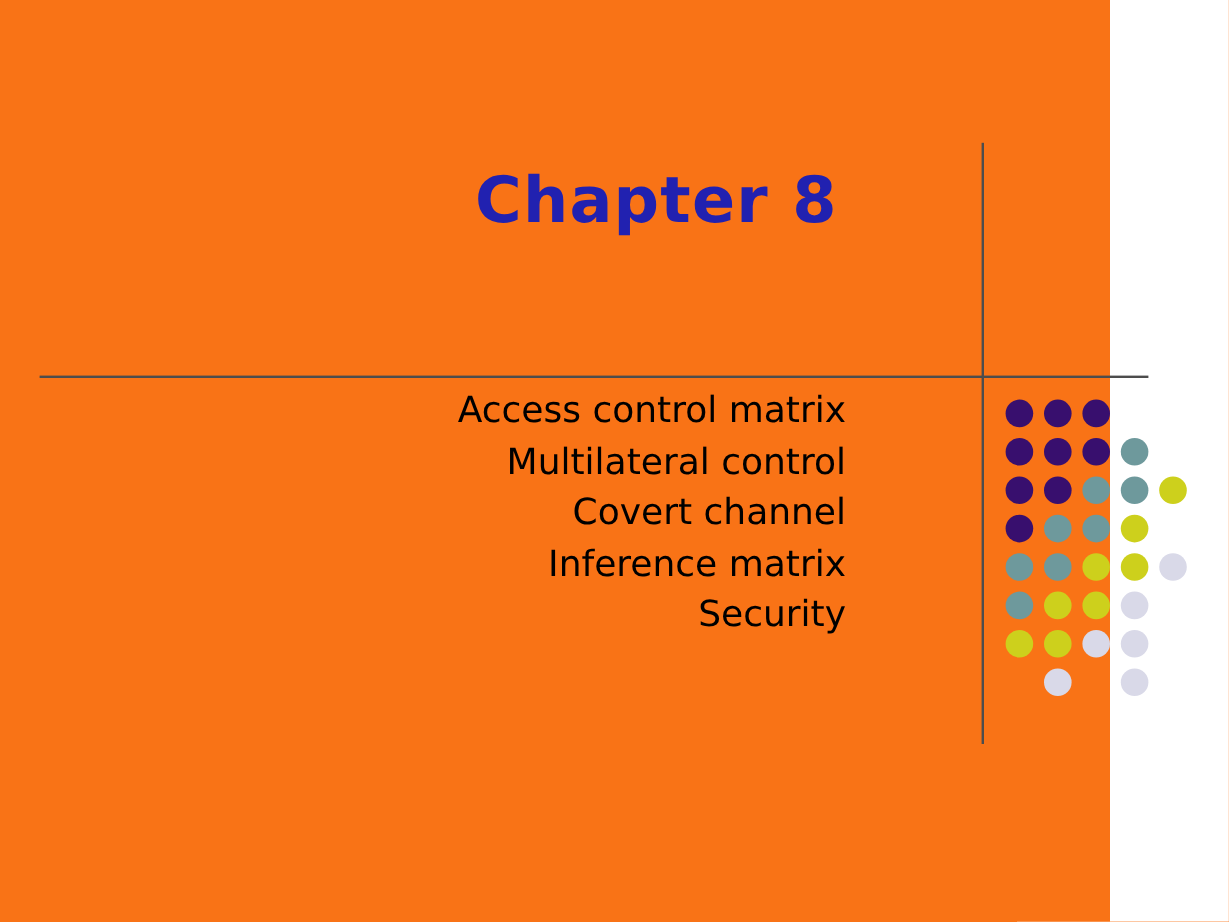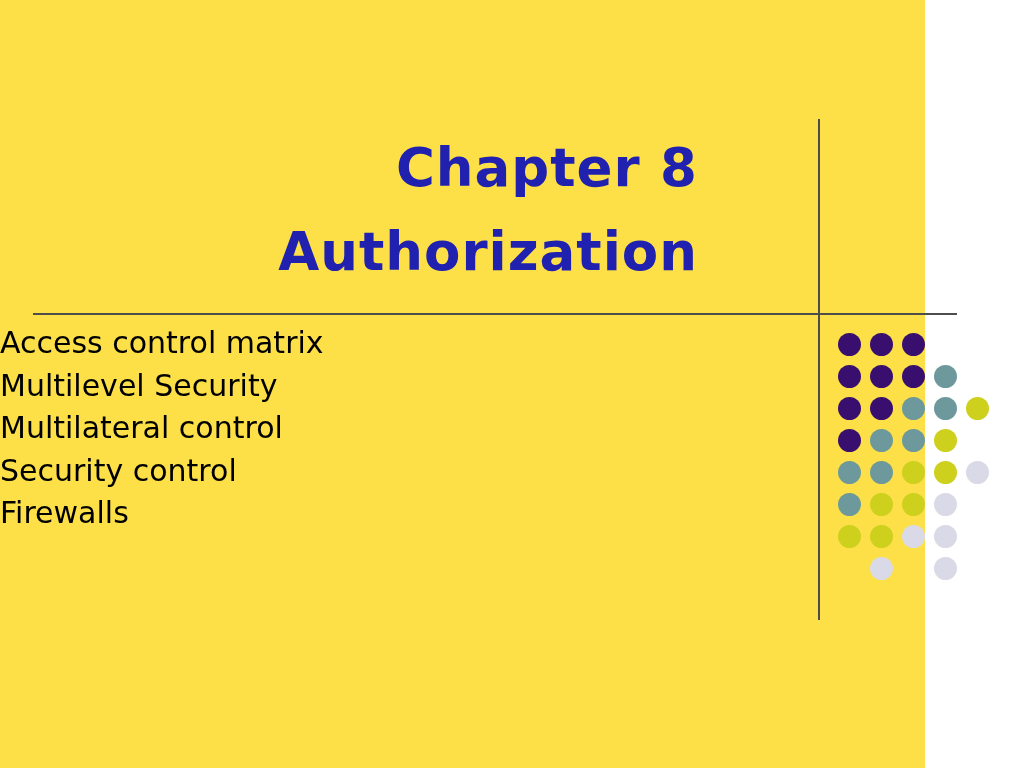--- a/index.html
+++ b/index.html
@@ -6,21 +6,21 @@
   body {
     width: 1024px; height: 768px;
     font-family: "DejaVu Sans", sans-serif;
     background: #ffffff;
     position: relative;
     overflow: hidden;
   }
   .slide {
     position: absolute; left: 0; top: 0;
     width: 925px; height: 768px;
-    background: #fde047;
+    background: #f97316;
   }
   .hline {
     position: absolute;
     left: 33px; top: 313px;
     width: 924px; height: 2px;
   }
   .vline {
     position: absolute;
     left: 818px; top: 119px;
     width: 2px; height: 501px;
@@ -31,20 +31,21 @@
     text-align: right;
     font-size: 53px;
     font-weight: bold;
     line-height: 84px;
     letter-spacing: 1px;
     white-space: nowrap;
   }
   .topics {
     position: absolute;
     left: 0; right: 220px; top: 322px;
+    text-align: right;
     color: #000000;
   }
   .topic {
     font-size: 30px;
     line-height: 42.5px;
     white-space: nowrap;
   }
   .dot-grid {
     position: absolute;
     left: 833px; top: 328px;
@@ -62,32 +63,31 @@
     display: block;
   }
 </style>
 </head>
 <body style="background: rgb(255, 255, 255);">
 
 <div class="slide">
 
   <div class="title" style="color: rgb(33, 33, 176);">
     <div>Chapter 8</div>
-    <div>Authorization</div>
   </div>
 
   <div class="hline" style="background: rgb(77, 77, 77);"></div>
   <div class="vline" style="background: rgb(77, 77, 77);"></div>
 
   <div class="topics" style="color: rgb(0, 0, 0);">
       <div class="topic">Access control matrix</div>
-      <div class="topic">Multilevel Security</div>
       <div class="topic">Multilateral control</div>
-      <div class="topic">Security control</div>
-      <div class="topic">Firewalls</div>
+      <div class="topic">Covert channel</div>
+      <div class="topic">Inference matrix</div>
+      <div class="topic">Security</div>
     </div>
 
   <div class="dot-grid">
       <span class="dot-slot">
         <span class="dot" style="background: rgb(56, 15, 110);"></span>
       </span>
       <span class="dot-slot">
         <span class="dot" style="background: rgb(56, 15, 110);"></span>
       </span>
       <span class="dot-slot">

